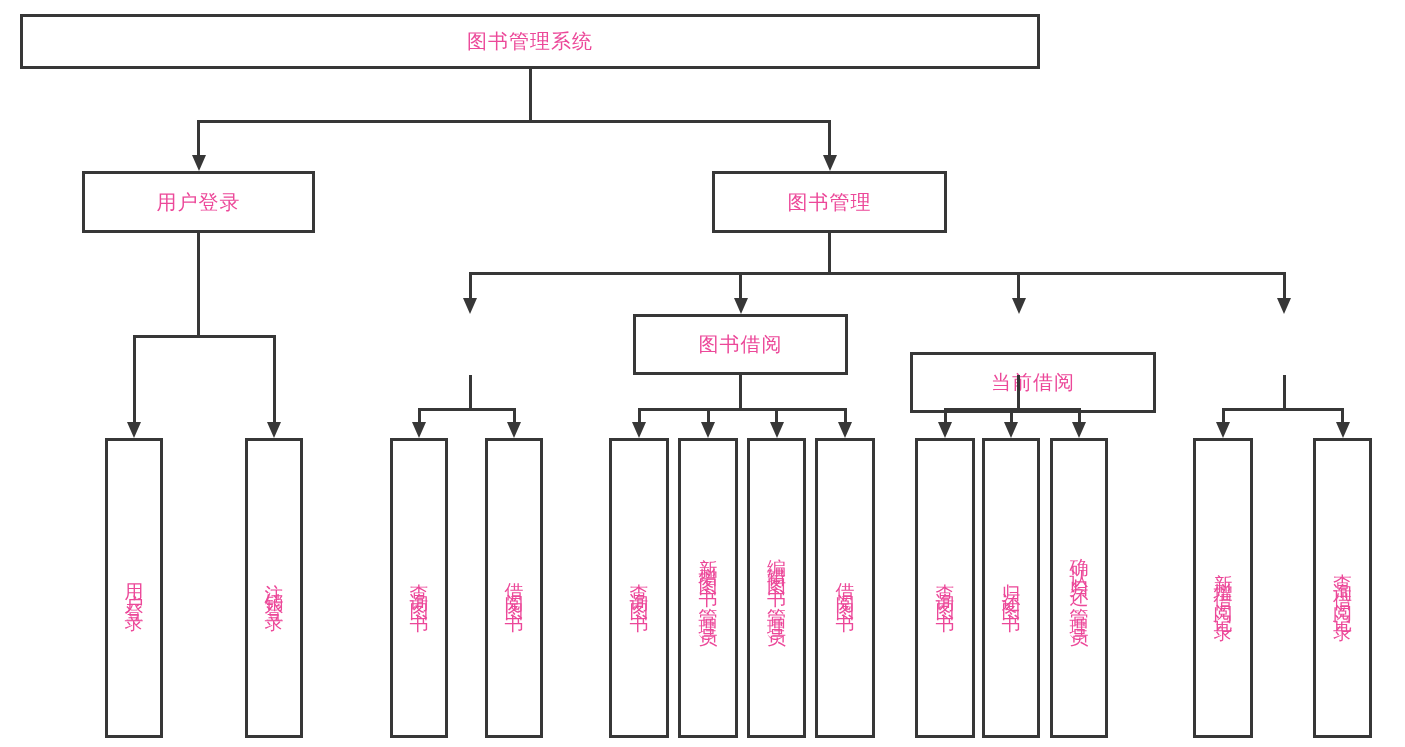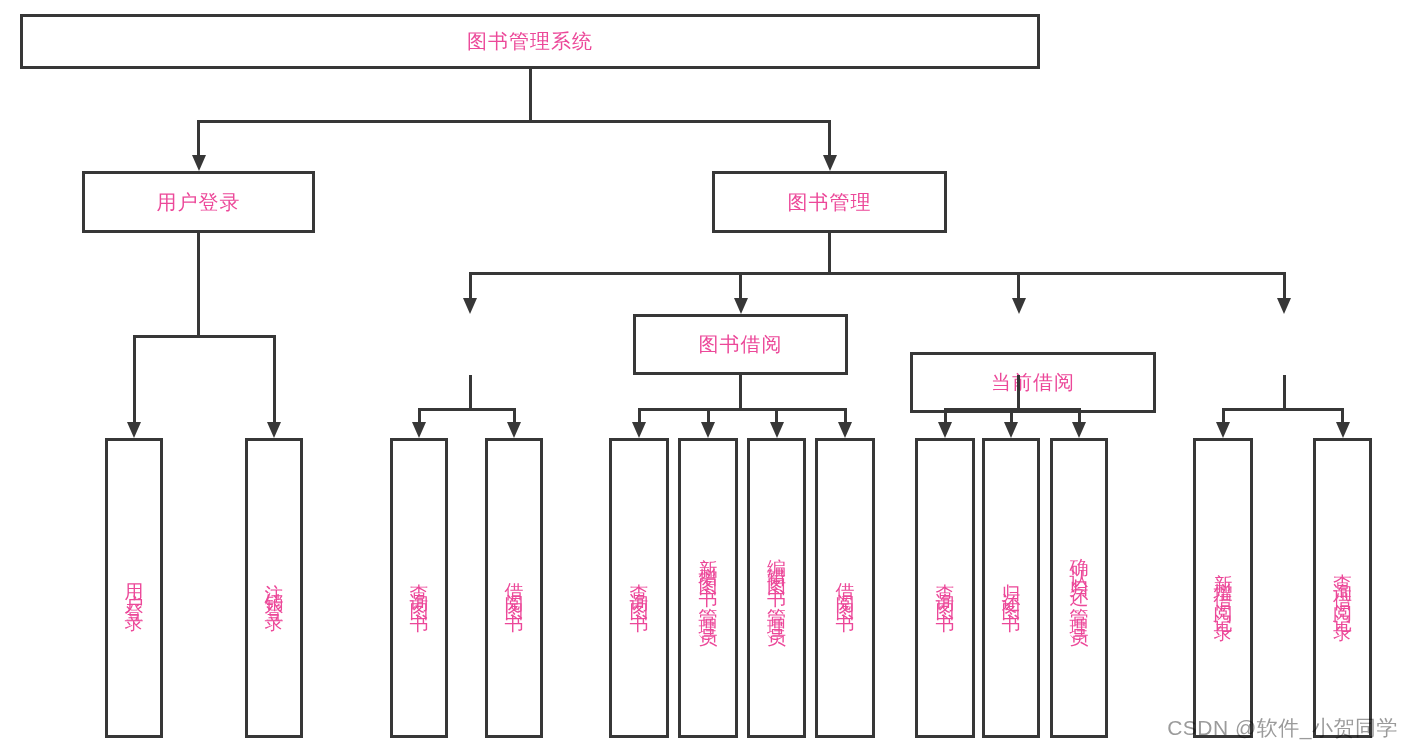--- a/index.html
+++ b/index.html
@@ -44,21 +44,20 @@
     color:#9b9b9b;
     mix-blend-mode:multiply;
     z-index:10;
     white-space:nowrap;
   }
 </style>
 </head>
 <body>
 
 <div id="canvas">
-  <div class="watermark">CSDN @软件_小贺同学</div>
 <div class="node h" style="left: 20px; top: 14px; width: 1020px; height: 55px;">
       <span class="lbl">图书管理系统</span>
     </div>
     <div class="line" style="left: 528.5px; top: 69px; width: 3px; height: 51px;"></div>
     <div class="line" style="left: 197px; top: 120px; width: 634px; height: 3px;"></div>
     <div class="line" style="left: 197px; top: 120px; width: 3px; height: 39px;"></div>
     <div class="arrow" style="left: 191.5px; top: 155px;"></div>
     <div class="line" style="left: 828px; top: 120px; width: 3px; height: 39px;"></div>
     <div class="arrow" style="left: 822.5px; top: 155px;"></div>
     <div class="node h" style="left: 82px; top: 171px; width: 233px; height: 62px;">

